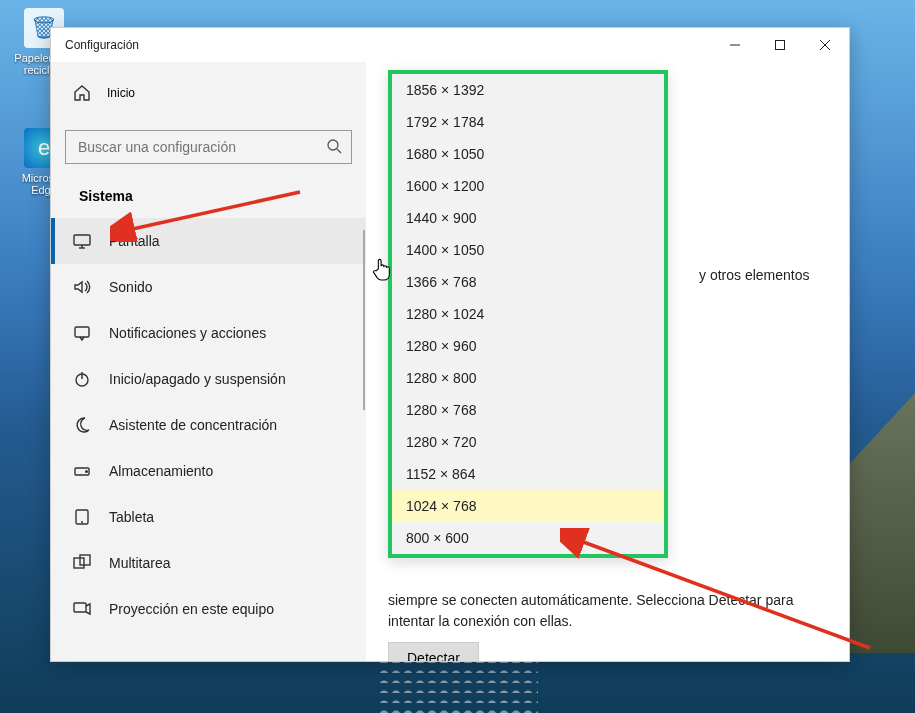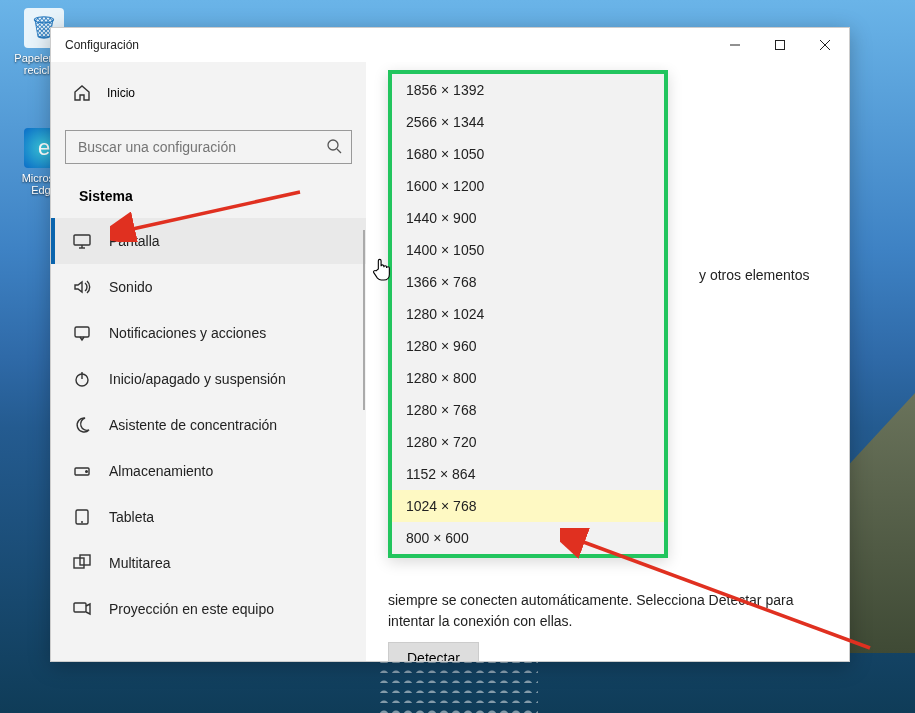--- a/index.html
+++ b/index.html
@@ -245,21 +245,21 @@
           </div>
       </div>
 
       <div class="main">
         <div class="partial-text">y otros elementos</div>
         <div class="bottom-text">siempre se conecten automáticamente. Selecciona Detectar para intentar la conexión con ellas.</div>
         <button class="detect-btn">Detectar</button>
 
         <div class="dropdown" id="res-dd">
             <div class="dd-item">1856 × 1392</div>
-            <div class="dd-item">2566 × 1344</div>
+            <div class="dd-item">1792 × 1784</div>
             <div class="dd-item">1680 × 1050</div>
             <div class="dd-item">1600 × 1200</div>
             <div class="dd-item">1440 × 900</div>
             <div class="dd-item">1400 × 1050</div>
             <div class="dd-item">1366 × 768</div>
             <div class="dd-item">1280 × 1024</div>
             <div class="dd-item">1280 × 960</div>
             <div class="dd-item">1280 × 800</div>
             <div class="dd-item">1280 × 768</div>
             <div class="dd-item">1280 × 720</div>

